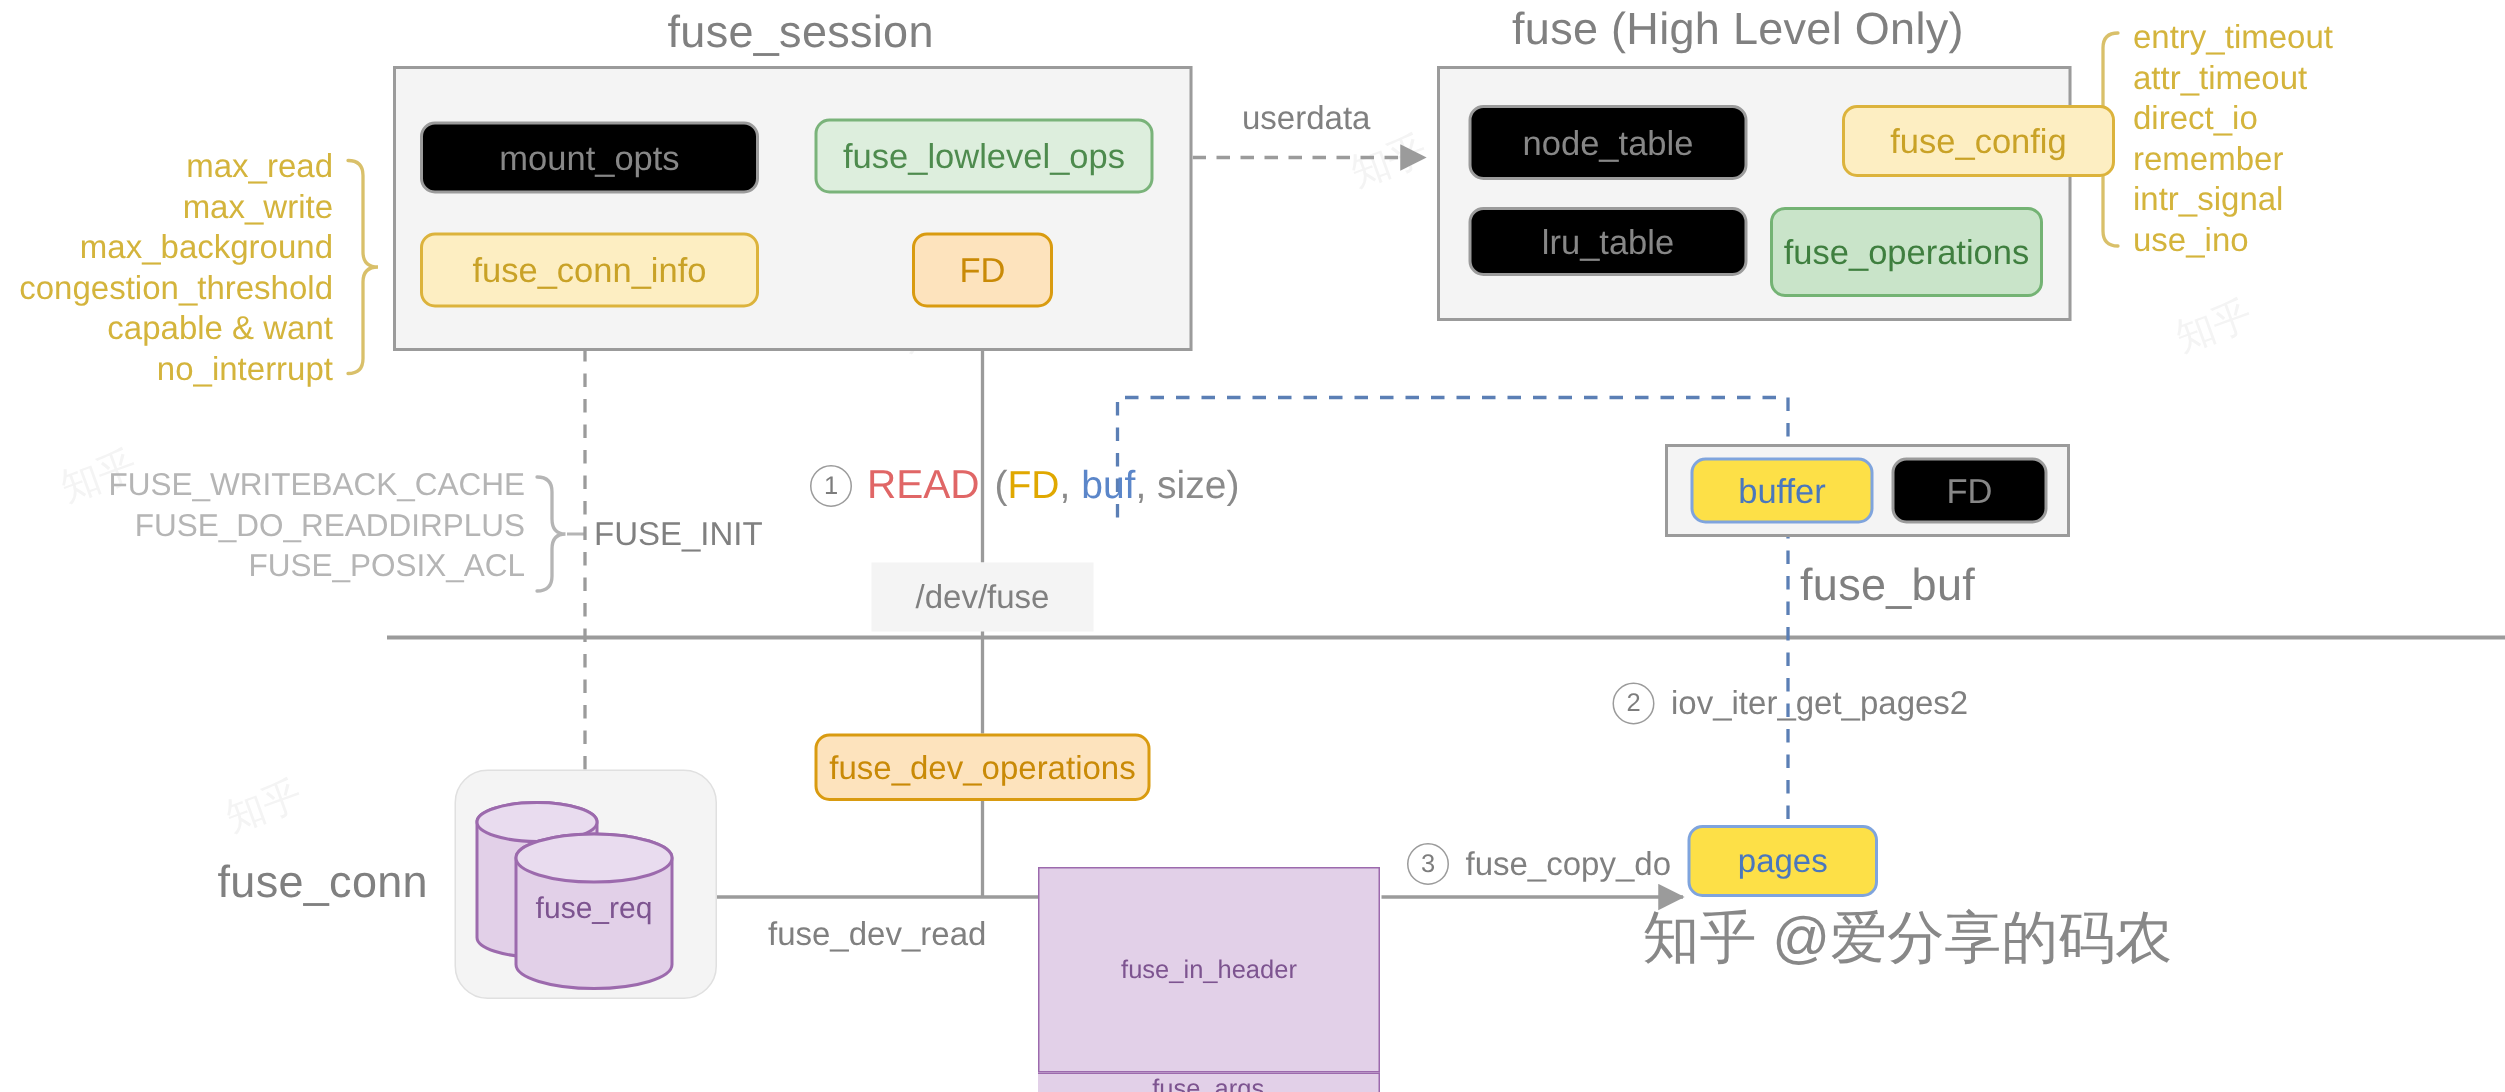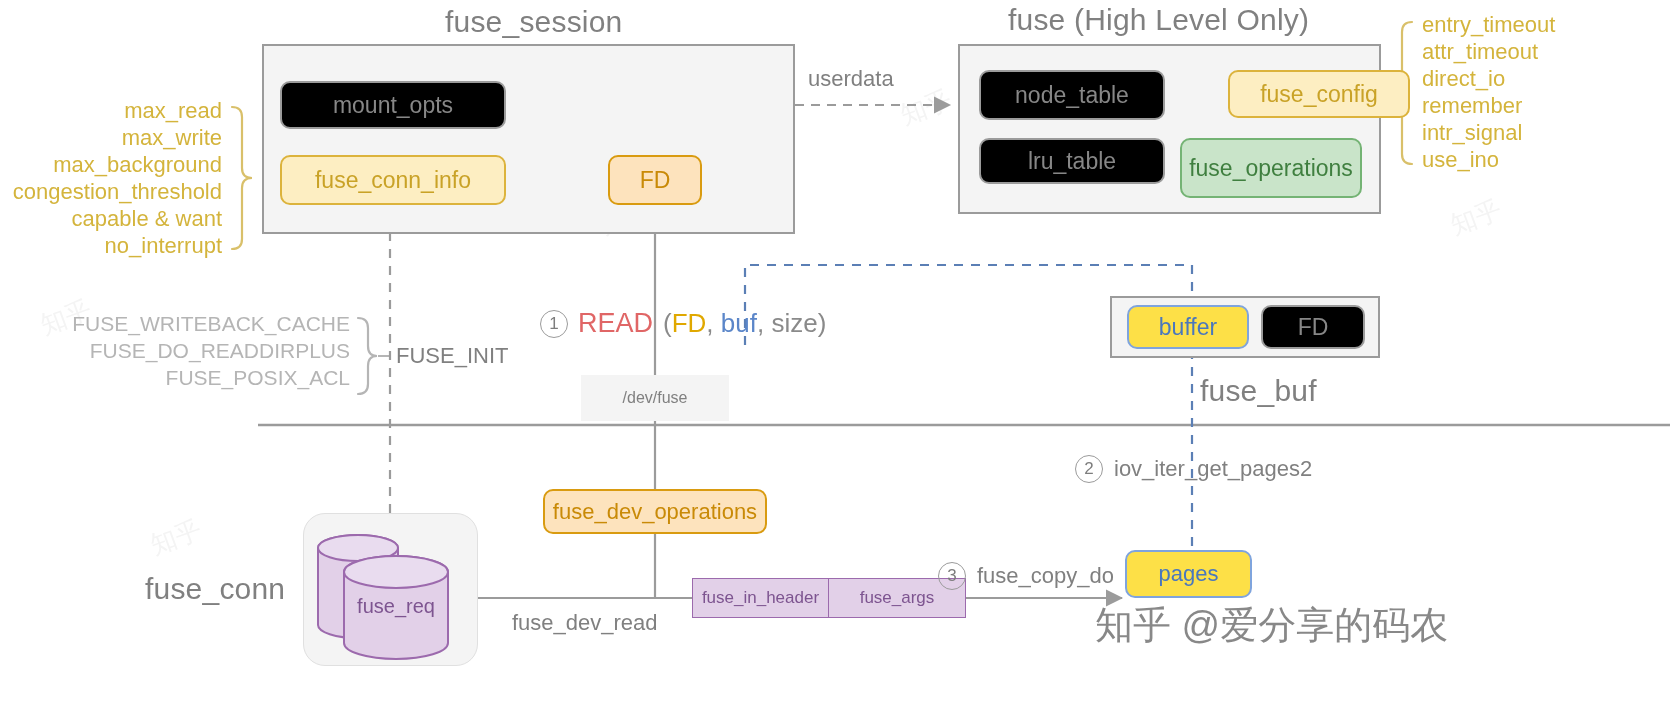--- a/index.html
+++ b/index.html
@@ -82,32 +82,33 @@
 
     <line x1="921" y1="598" x2="1122" y2="598" stroke="#9b9b9b" stroke-width="2.2" marker-end="url(#ah-grey)"></line>
 
     <path d="M745 345 L745 265 L1192 265 L1192 570" fill="none" stroke="#5b7fb5" stroke-width="2.2" stroke-dasharray="9,8" marker-end="url(#ah-blue)"></path>
   </svg>
 
   <div class="abs ttl" style="left:445px;top:5px;">fuse_session</div>
 
   <div class="abs group" style="left:262px;top:44px;width:533px;height:190px;"></div>
   <div class="abs chip chip-grey" style="left:280px;top:81px;width:226px;height:48px;">mount_opts</div>
+  <div class="abs chip chip-green" style="left:543px;top:79px;width:226px;height:50px;">fuse_lowlevel_ops</div>
   <div class="abs chip chip-yellow" style="left:280px;top:155px;width:226px;height:50px;">fuse_conn_info</div>
   <div class="abs chip chip-orange" style="left:608px;top:155px;width:94px;height:50px;">FD</div>
 
   <div class="abs ttl" style="left:1008px;top:3px;">fuse (High Level Only)</div>
 
   <div class="abs group" style="left:958px;top:44px;width:423px;height:170px;"></div>
   <div class="abs chip chip-grey" style="left:979px;top:70px;width:186px;height:50px;">node_table</div>
   <div class="abs chip chip-yellow" style="left:1228px;top:70px;width:182px;height:48px;">fuse_config</div>
   <div class="abs chip chip-grey" style="left:979px;top:138px;width:186px;height:46px;">lru_table</div>
   <div class="abs chip chip-green2" style="left:1180px;top:138px;width:182px;height:60px;">fuse_operations</div>
 
-  <div class="abs lbl" style="left:808px;top:66px;">userdata</div>
+  <div class="abs lbl" style="left:828px;top:66px;">userdata</div>
 
   <div class="abs annot annot-r" style="left:0px;top:97px;width:222px;">
     <div>max_read</div>
     <div>max_write</div>
     <div>max_background</div>
     <div>congestion_threshold</div>
     <div>capable &amp; want</div>
     <div>no_interrupt</div>
   </div>
 
@@ -129,21 +130,21 @@
 
   <div class="abs" style="left:540px;top:308px;display:flex;align-items:center;gap:10px;">
     <div class="badge">1</div>
     <div style="color:#e06666;font-size:27px;">READ</div>
     <div style="font-size:26px;color:#8a8a8a;text-align:center;">
       <span>(</span><span style="color:#e0a800;">FD</span><span>, </span><span style="color:#5b86c9;">buf</span><span>, size)</span>
     </div>
   </div>
 
   <div class="abs" style="left:581px;top:375px;width:148px;height:46px;background:#f4f4f4;
-              display:flex;align-items:center;justify-content:center;color:#808080;font-size:16px;">/dev/fuse</div>
+              display:flex;align-items:center;justify-content:center;color:#808080;font-size:22px;">/dev/fuse</div>
 
   <div class="abs group" style="left:1110px;top:296px;width:270px;height:62px;"></div>
   <div class="abs chip chip-blue" style="left:1127px;top:305px;width:122px;height:44px;">buffer</div>
   <div class="abs chip chip-grey" style="left:1261px;top:305px;width:104px;height:44px;">FD</div>
   <div class="abs ttl" style="left:1200px;top:374px;">fuse_buf</div>
 
   <div class="abs" style="left:1075px;top:455px;display:flex;align-items:center;gap:11px;">
     <div class="badge">2</div>
     <div class="lbl">iov_iter_get_pages2</div>
   </div>
@@ -159,21 +160,21 @@
       <path d="M344 572 a52 16 0 0 1 104 0 L448 643 a52 16 0 0 1 -104 0 z" fill="#e2d0e8" stroke="#9c6aad" stroke-width="2"></path>
       <ellipse cx="396" cy="572" rx="52" ry="16" fill="#e9dcef" stroke="#9c6aad" stroke-width="2"></ellipse>
     </g>
   </svg>
   <div class="abs" style="left:344px;top:595px;width:104px;text-align:center;color:#7d5490;font-size:20px;">fuse_req</div>
 
   <div class="abs chip chip-orange" style="left:543px;top:489px;width:224px;height:45px;font-size:22px;">fuse_dev_operations</div>
 
   <div class="abs lbl" style="left:512px;top:610px;">fuse_dev_read</div>
 
-  <div class="abs" style="left:692px;top:578px;width:274px;height:40px;display:flex;">
+  <div class="abs" style="left:692px;top:578px;width:228px;height:40px;display:flex;flex-direction:column;">
     <div style="flex:0 0 137px;background:#e2d0e8;border:1.5px solid #9c6aad;display:flex;
                 align-items:center;justify-content:center;color:#7d5490;font-size:17px;box-sizing:border-box;">fuse_in_header</div>
     <div style="flex:1;background:#e2d0e8;border:1.5px solid #9c6aad;border-left:none;display:flex;
                 align-items:center;justify-content:center;color:#7d5490;font-size:17px;box-sizing:border-box;">fuse_args</div>
   </div>
 
   <div class="abs" style="left:938px;top:562px;display:flex;align-items:center;gap:11px;">
     <div class="badge">3</div>
     <div class="lbl">fuse_copy_do</div>
   </div>

